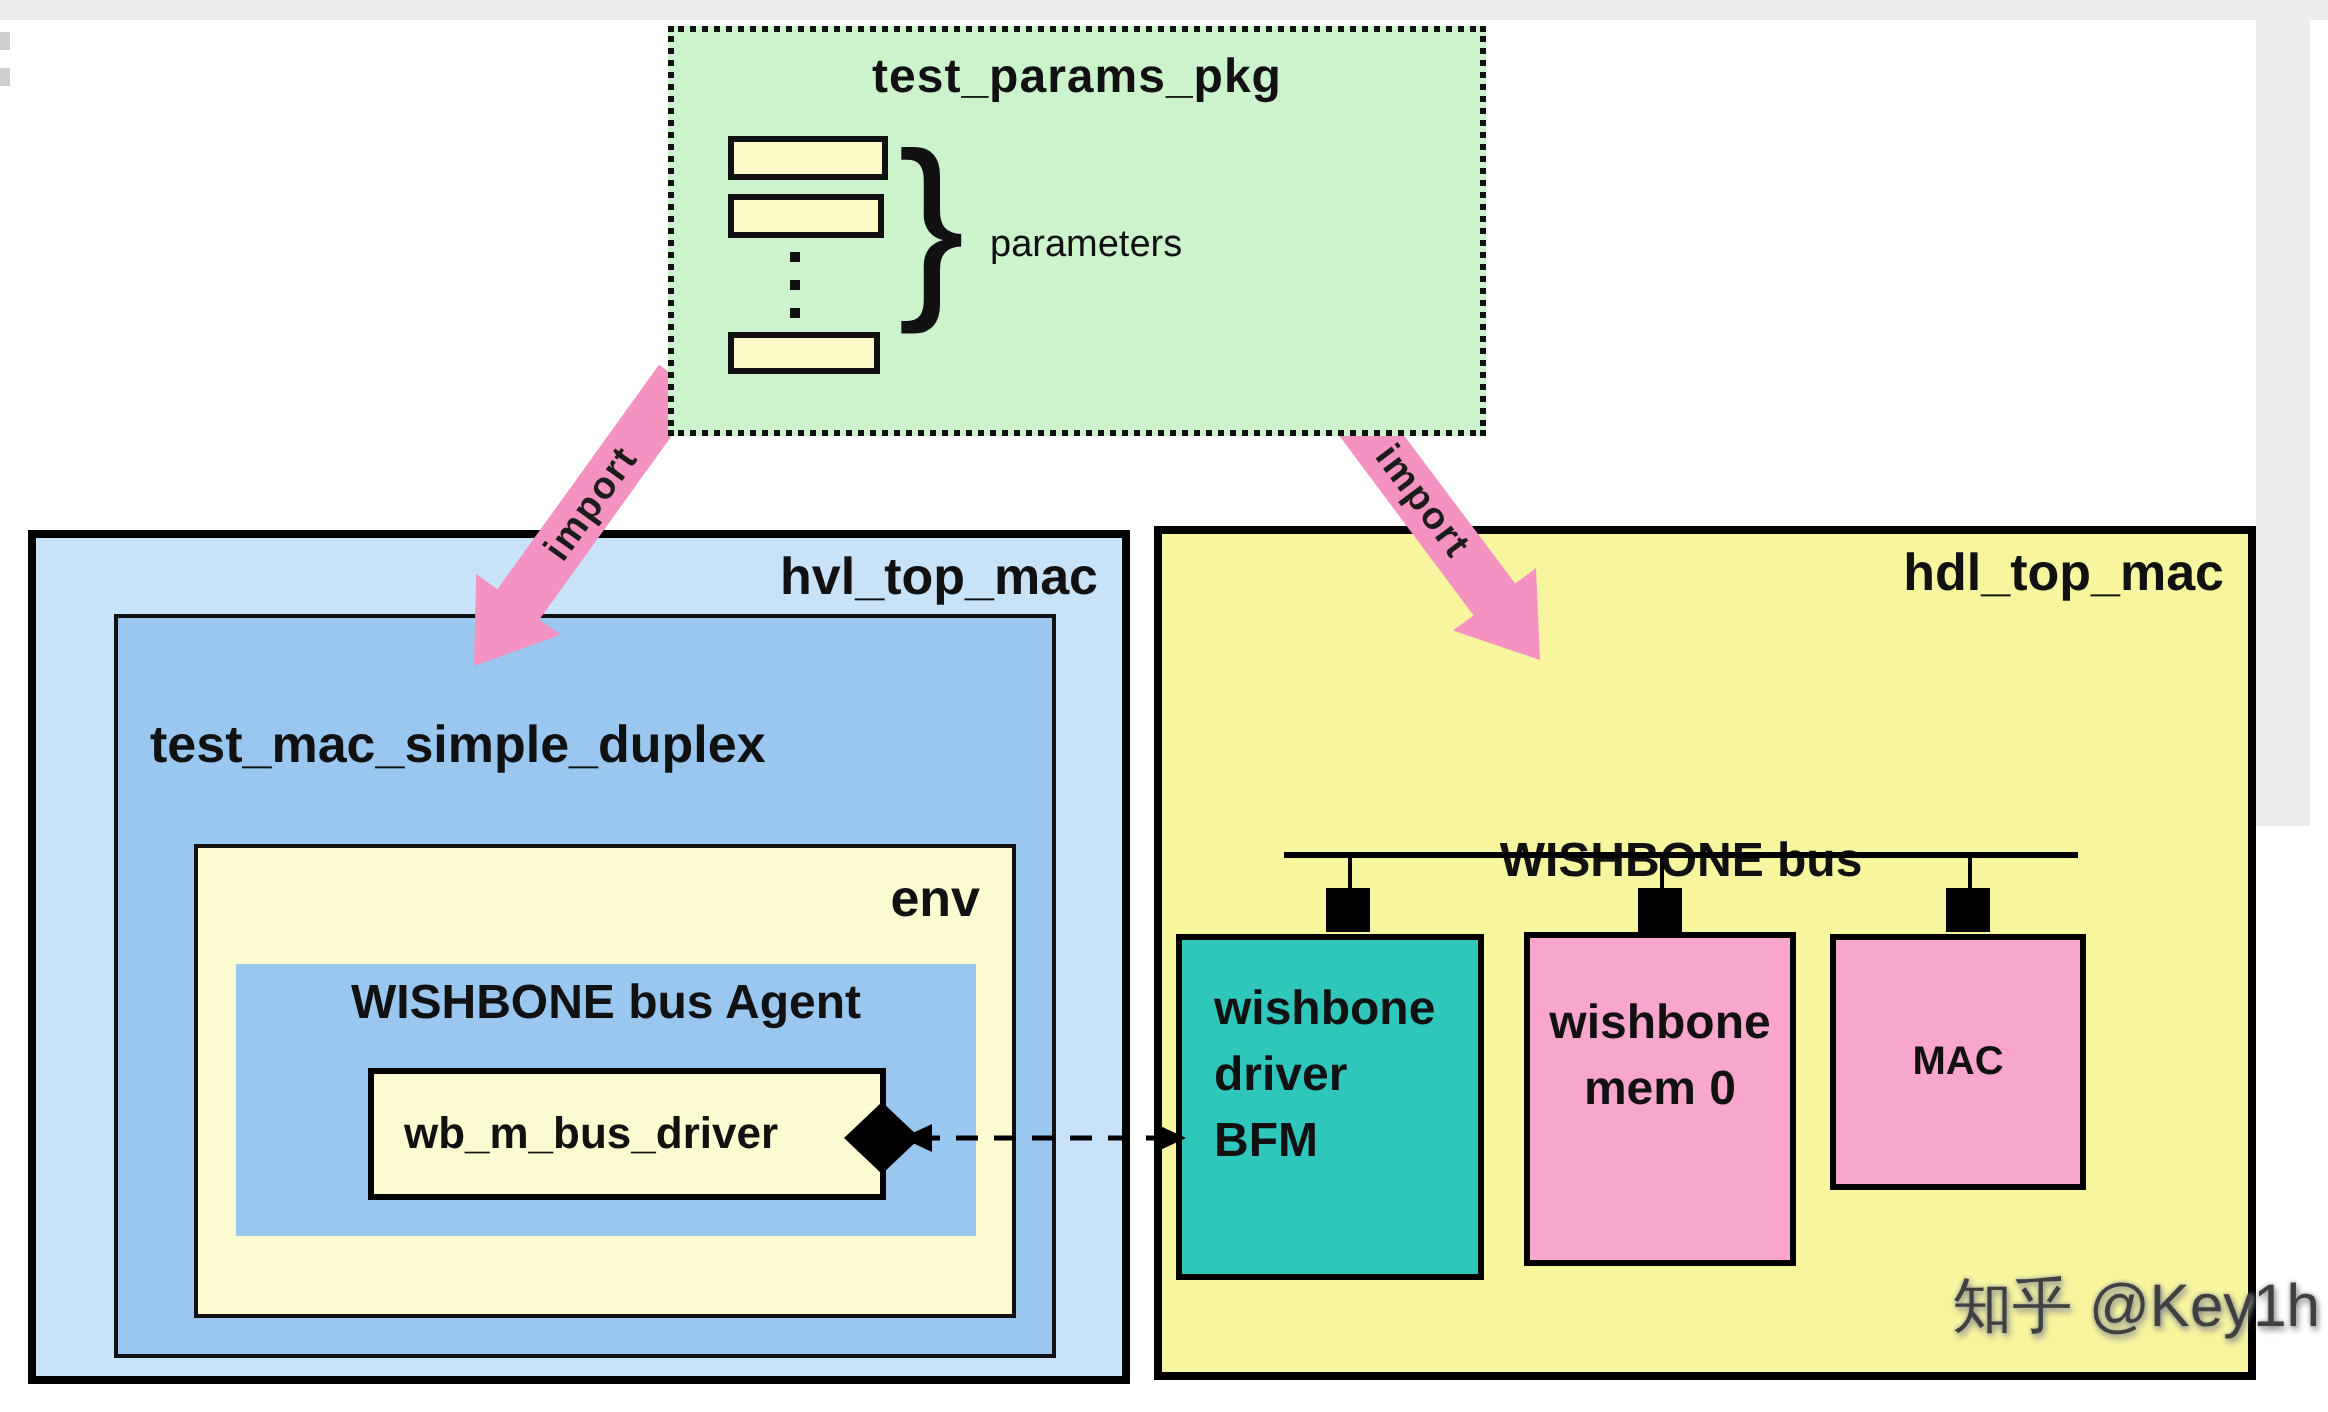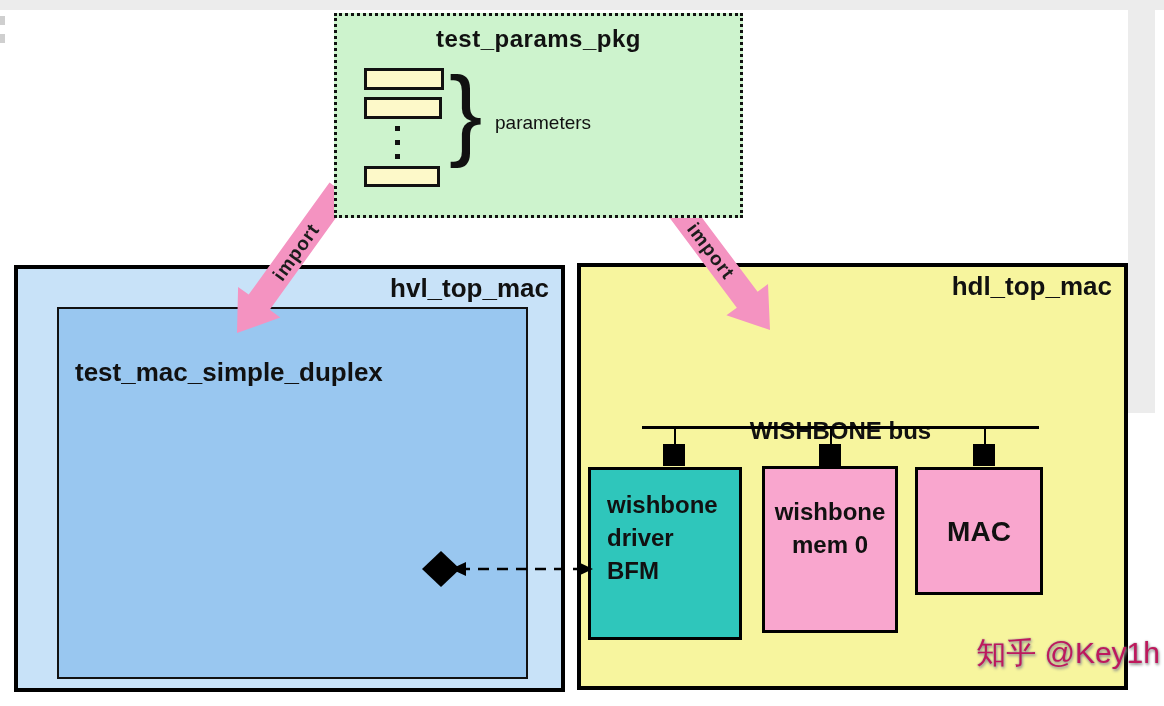--- a/index.html
+++ b/index.html
@@ -48,50 +48,61 @@
   .bus-line{position:absolute;left:61px;top:159px;width:397px;height:3px;background:#000;}
   .stub{position:absolute;top:159px;width:2px;height:20px;background:#000;}
   .s1{left:93px;}.s2{left:249px;}.s3{left:403px;}
   .tap{position:absolute;top:177px;width:22px;height:22px;background:#000;}
   .t1{left:82px;}.t2{left:238px;}.t3{left:392px;}
   .comp{position:absolute;box-sizing:border-box;border:3px solid #000;font-size:24px;
         font-weight:bold;line-height:33px;}
   .comp-bfm{left:7px;top:200px;width:154px;height:173px;padding:18px 6px 0 16px;text-align:left;}
   .comp-mem{left:181px;top:199px;width:136px;height:167px;padding:26px 0 0 0;text-align:center;}
   .comp-mac{left:334px;top:200px;width:128px;height:128px;display:flex;
-            align-items:center;justify-content:center;font-size:28px;}
+            align-items:center;justify-content:center;font-size:20px;}
 
   
   .overlay{position:absolute;left:0;top:0;z-index:2;pointer-events:none;}
   .overlay text{font-family:"Liberation Sans",sans-serif;font-size:19px;font-weight:bold;
                 fill:#1c1c1c;letter-spacing:1px;}
   .conn{stroke:#000;stroke-width:2.5;stroke-dasharray:11 8;}
   .solid{fill:#000;}
 
   
   .watermark{position:absolute;left:898px;top:633px;width:262px;text-align:right;z-index:4;
-             font-size:30px;color:#be185d;white-space:nowrap;
+             font-size:30px;color:#404040;white-space:nowrap;
              text-shadow:0 0 2px #9a9a9a,1px 2px 3px #8d8d8d;}
 </style>
 </head>
 <body>
 
 <div class="canvas">
 
   <div class="frame-top"></div>
   <div class="frame-right"></div>
   <div class="edge-mark" style="left:0;top:16px;"></div>
   <div class="edge-mark" style="left:0;top:34px;"></div>
 
   <div class="box hvl" style="background-color: rgb(200, 226, 248); padding-left: 28px;">
     <div class="title-right">hvl_top_mac</div>
 
     <div class="box test-mac" style="background-color: rgb(153, 199, 240);">
       <div class="test-mac-title">test_mac_simple_duplex</div>
 
+      <div class="box env" style="background-color: rgb(252, 250, 208);">
+        <div class="env-title">env</div>
+
+        <div class="box agent" style="background-color: rgb(153, 199, 240);">
+          <div class="agent-title">WISHBONE bus Agent</div>
+
+          <div class="box driver" style="background-color: rgb(252, 250, 208);">
+            <span>wb_m_bus_driver</span>
+          </div>
+        </div>
+      </div>
     </div>
   </div>
 
   <div class="box hdl" style="background-color: rgb(247, 245, 158);">
     <div class="title-right">hdl_top_mac</div>
 
     <div class="bus-label">WISHBONE bus</div>
     <div class="bus-line"></div>
     <div class="stub s1"></div>
     <div class="stub s2"></div>

